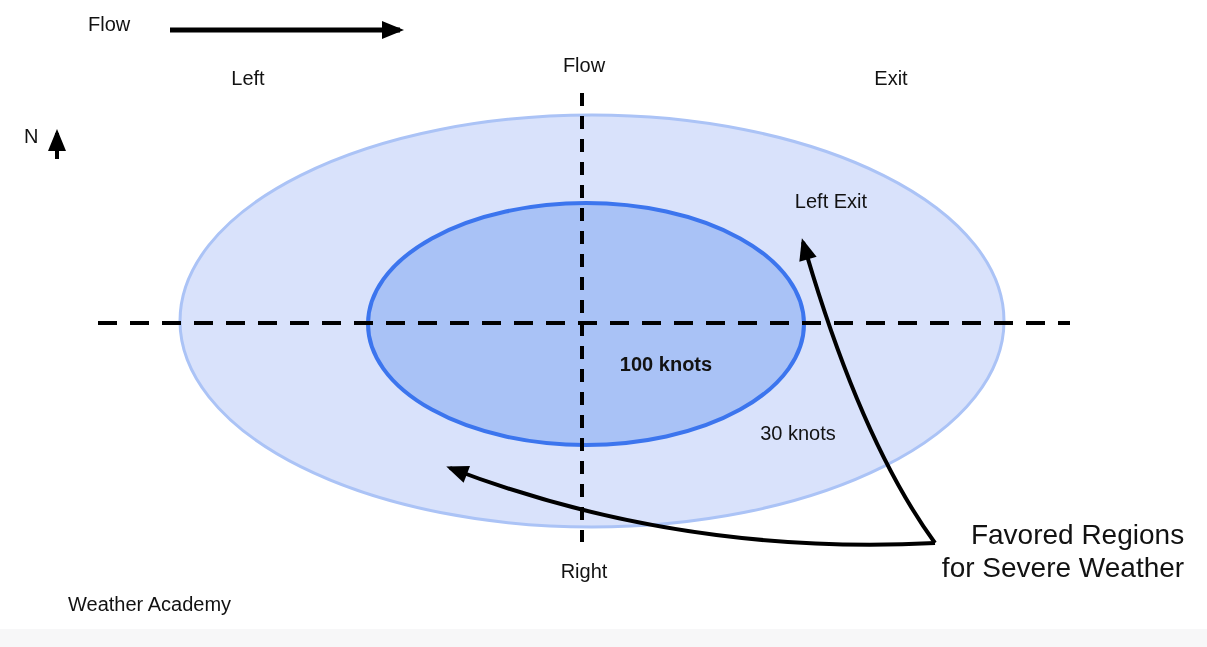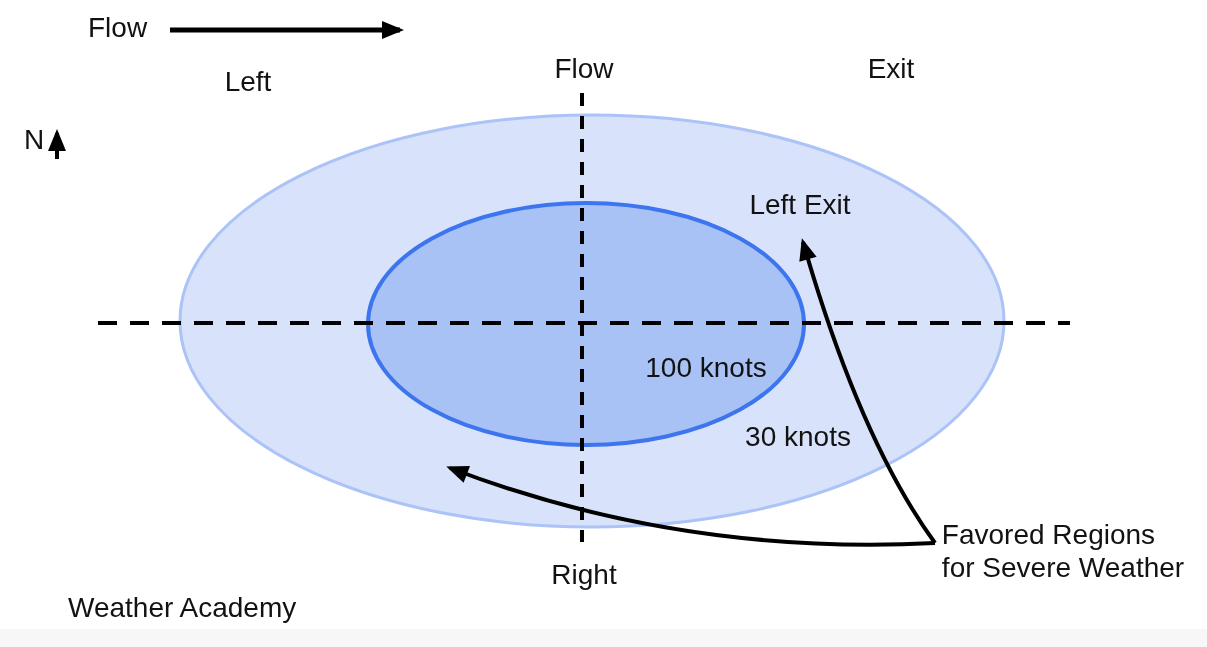--- a/index.html
+++ b/index.html
@@ -7,42 +7,42 @@
     position: relative;
     width: 1207px;
     height: 647px;
     background: #ffffff;
     overflow: hidden;
     font-family: "Liberation Sans", sans-serif;
   }
   .stage svg { position: absolute; left: 0; top: 0; }
   .label {
     position: absolute;
-    font-size: 28px;
+    font-size: 20px;
     line-height: 1.1;
     color: #121212;
     white-space: nowrap;
   }
   .centered { transform: translateX(-50%); }
   .label-flow            { left: 88px;  top: 13px;  }
   .label-enter           { left: 248px; top: 67px;  }
   .label-left            { left: 584px; top: 54px;  }
-  .label-exit            { left: 891px; top: 54px;  }
+  .label-exit            { left: 891px; top: 67px;  }
   .label-north           { left: 24px;  top: 125px; }
-  .label-left-exit       { left: 800px; top: 190px; }
-  .label-inner-speed     { left: 706px; top: 353px; }
+  .label-left-exit       { left: 831px; top: 190px; }
+  .label-inner-speed     { left: 666px; top: 353px; font-weight: bold; }
   .label-outer-speed     { left: 798px; top: 422px; }
   .label-right-entrance  { left: 368px; top: 420px; }
   .label-right           { left: 584px; top: 560px; }
   .label-credit          { left: 23px;  top: 593px; margin-left: 45px; }
   .favored-block {
     position: absolute;
     left: 1063px; top: 518px;
     transform: translateX(-50%);
-    text-align: left;
+    text-align: right;
     font-size: 28px;
     line-height: 33px;
     color: #121212;
     white-space: nowrap;
   }
   .footer-strip {
     position: absolute;
     left: 0; top: 629px;
     width: 1207px; height: 18px;
     background: #f7f7f8;

